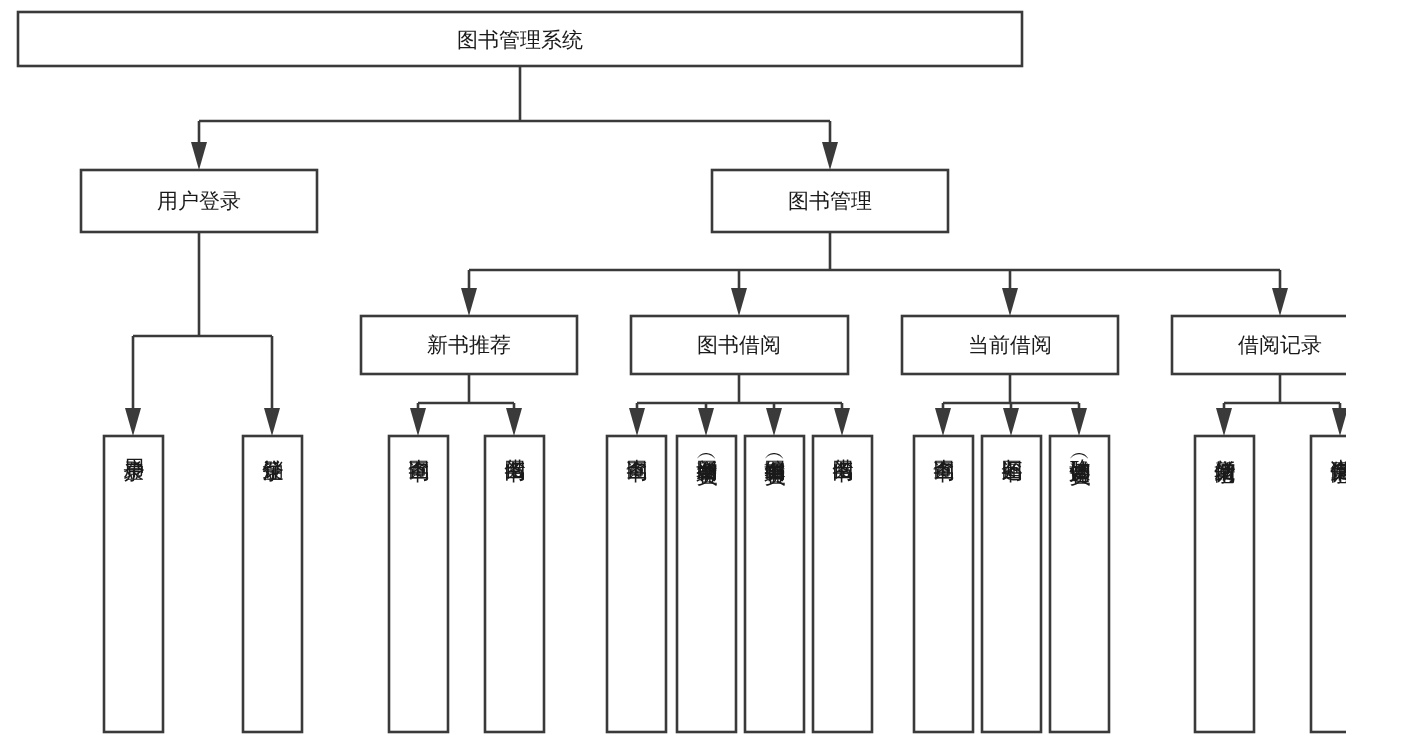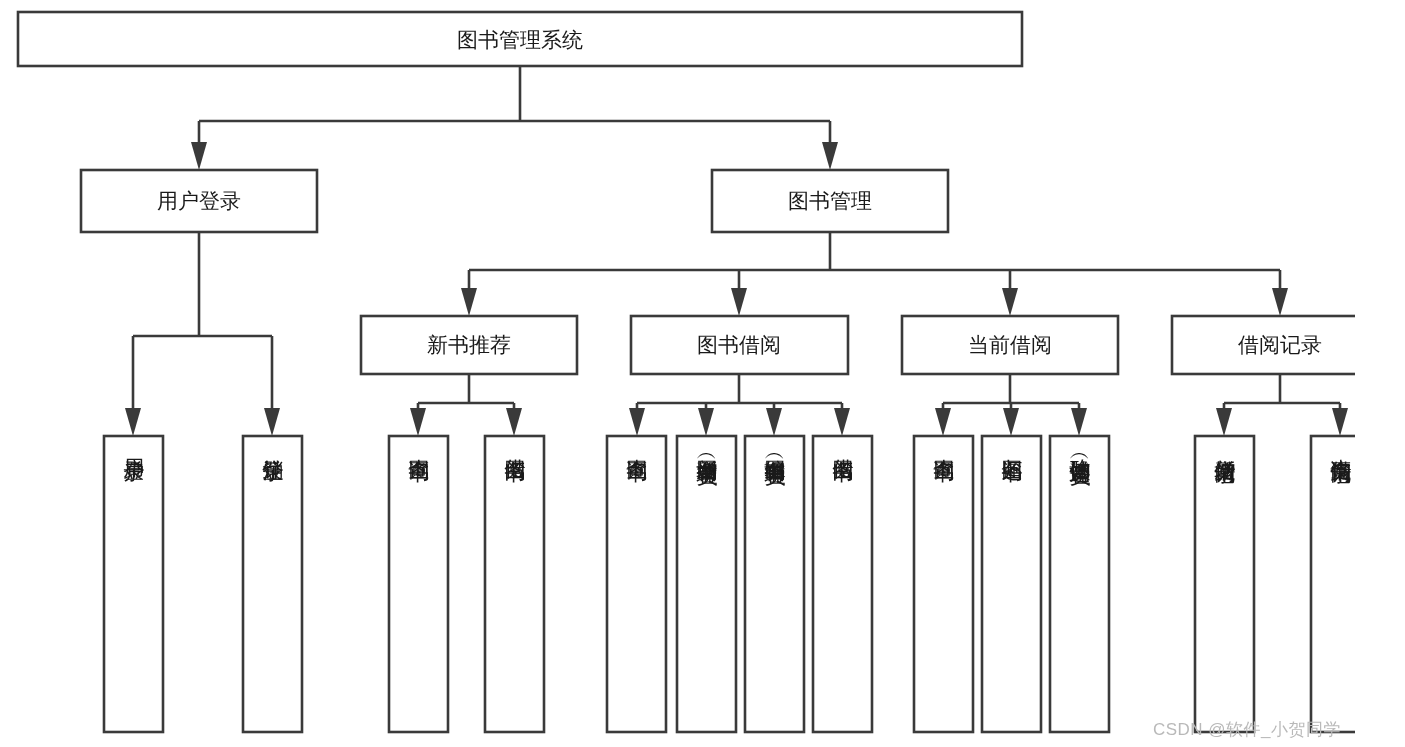--- a/index.html
+++ b/index.html
@@ -9,21 +9,20 @@
   }
   body {
     font-family: "Liberation Sans", "DejaVu Sans", sans-serif;
   }
   #diagram-root {
     position: relative;
     width: 1346px;
     height: 747px;
     background: #ffffff;
     overflow: hidden;
-    padding-left: 9px;
   }
   svg.flow {
     position: absolute;
     top: 0;
     left: 0;
     width: 1405px;
     height: 747px;
   }
   .node-box {
     fill: #ffffff;
@@ -282,14 +281,13 @@
       <rect class="node-box" x="1311" y="436" width="59" height="296"></rect>
       <foreignObject x="1311" y="436" width="59" height="296">
         <div xmlns="http://www.w3.org/1999/xhtml" class="leaf-fo-inner">
           <div class="vert-text">查询借阅记录</div>
         </div>
       </foreignObject>
     </g>
 
   </svg>
 
-  <div class="watermark">CSDN @软件_小贺同学</div>
 </div>
 
 </body></html>

